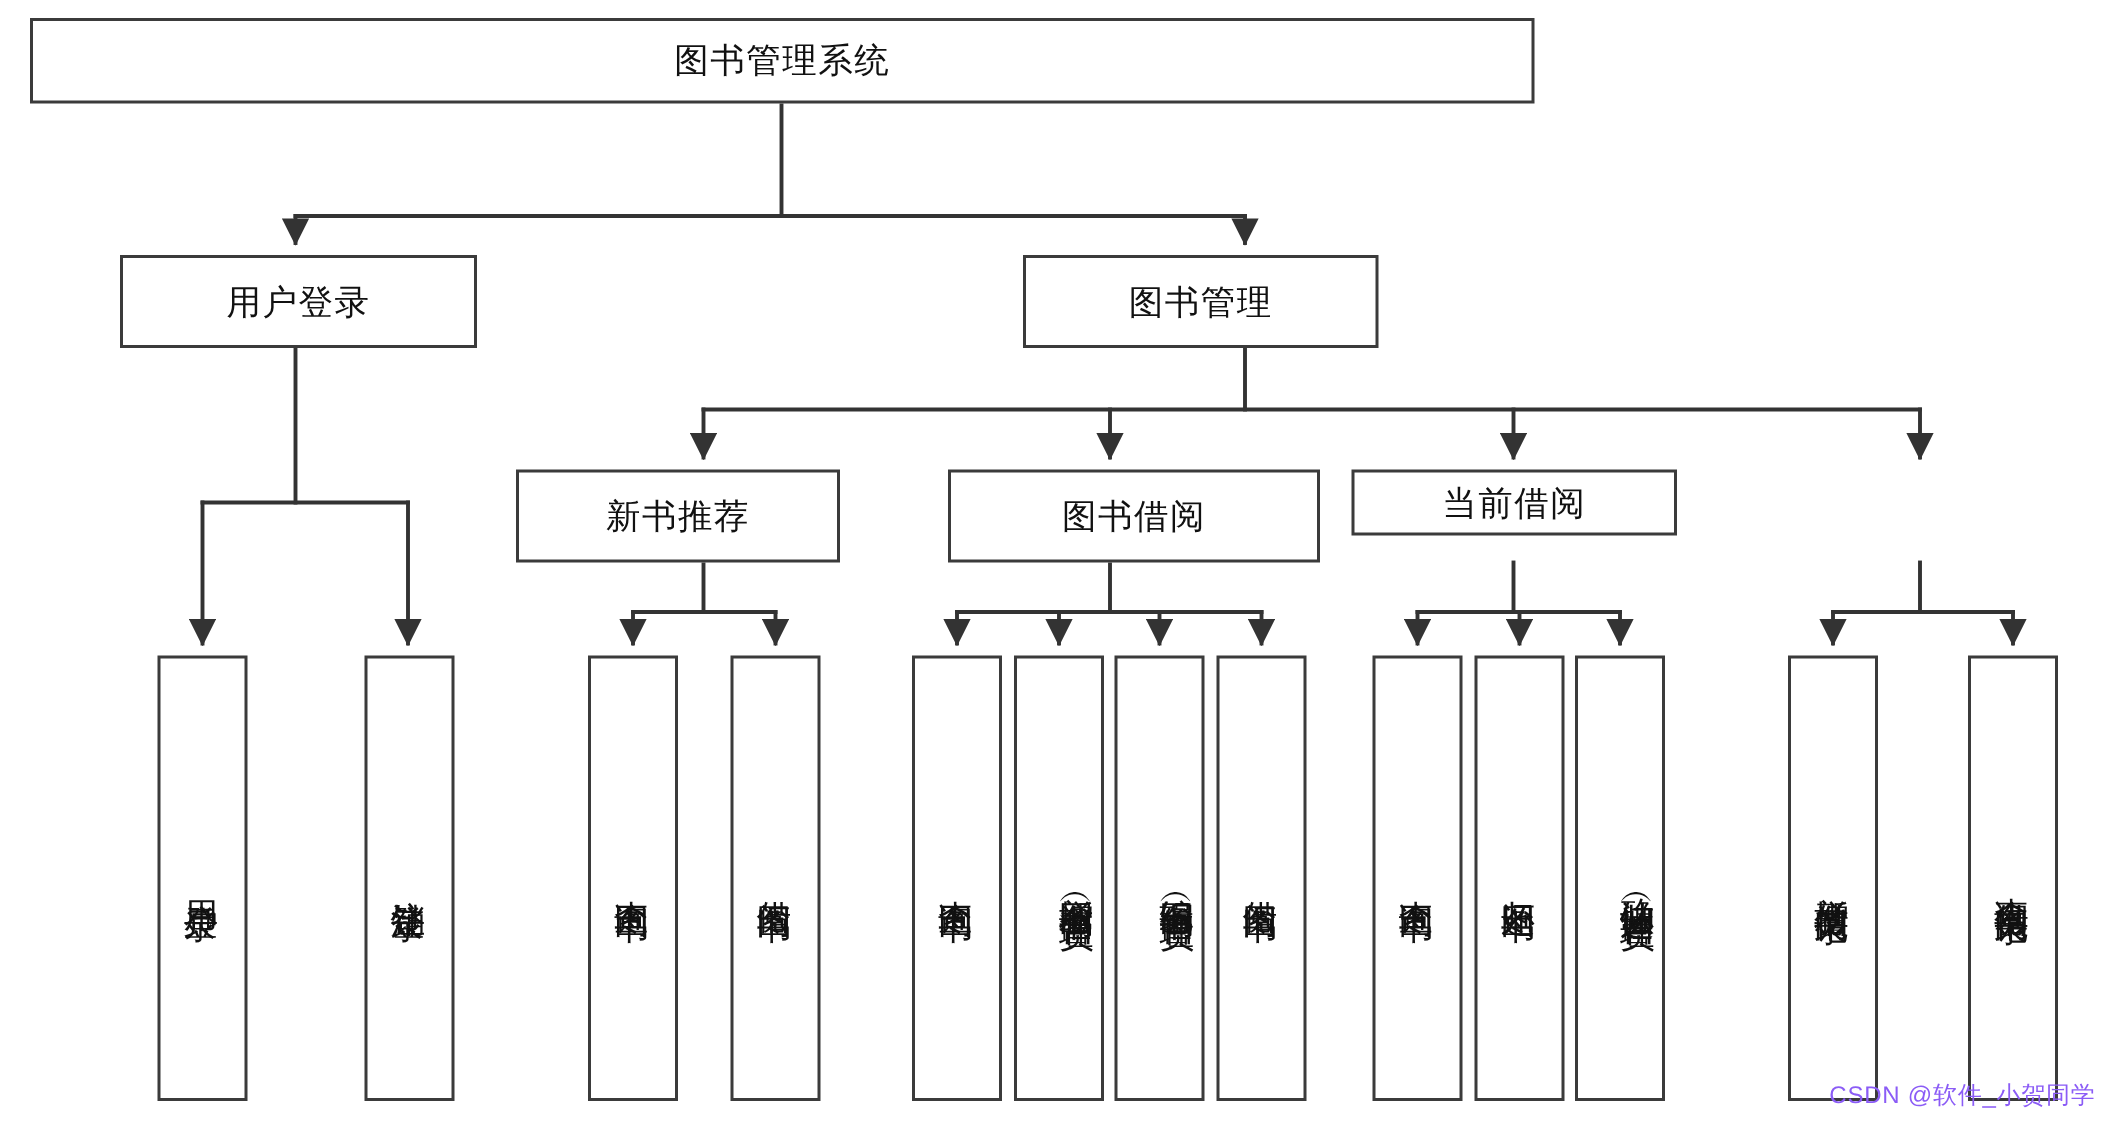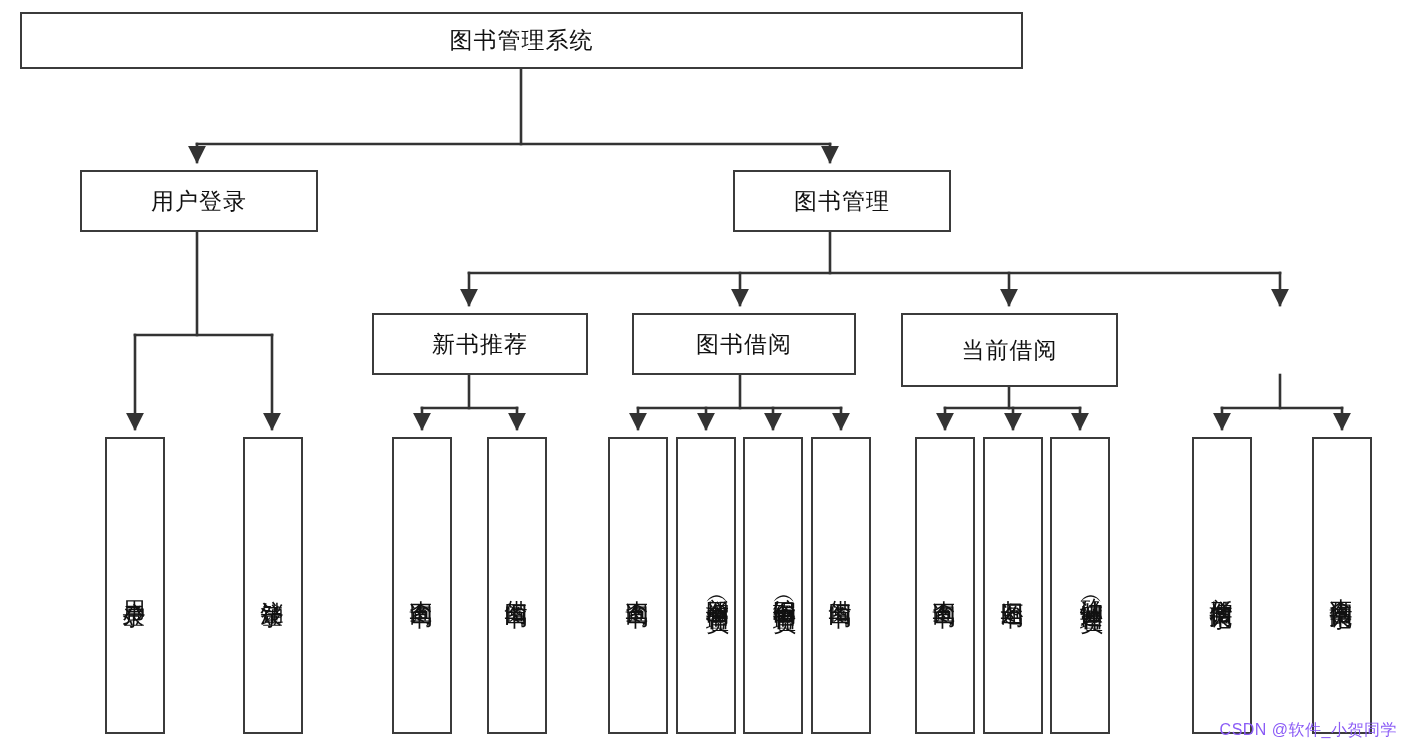--- a/index.html
+++ b/index.html
@@ -123,31 +123,31 @@
     </g>
   </svg>
 
   <div class="node horiz" id="n-root" style="left: 20px; top: 12px; width: 1003px; height: 57px;">
     <span>图书管理系统</span>
   </div>
 
   <div class="node horiz" id="n-l2-0" style="left: 80px; top: 170px; width: 238px; height: 62px;">
     <span>用户登录</span>
   </div>
-  <div class="node horiz" id="n-l2-1" style="left: 733px; top: 170px; width: 218px; height: 62px;">
+  <div class="node horiz" id="n-l2-1" style="left: 682px; top: 170px; width: 237px; height: 62px;">
     <span>图书管理</span>
   </div>
 
-  <div class="node horiz" id="n-l3-0" style="left: 372px; top: 313px; width: 216px; height: 62px;">
+  <div class="node horiz" id="n-l3-0" style="left: 344px; top: 313px; width: 216px; height: 62px;">
     <span>新书推荐</span>
   </div>
-  <div class="node horiz" id="n-l3-1" style="left: 632px; top: 313px; width: 224px; height: 62px;">
+  <div class="node horiz" id="n-l3-1" style="left: 632px; top: 313px; width: 248px; height: 62px;">
     <span>图书借阅</span>
   </div>
-  <div class="node horiz" id="n-l3-2" style="left: 901px; top: 313px; width: 217px; height: 74px;">
+  <div class="node horiz" id="n-l3-2" style="left: 901px; top: 313px; width: 217px; height: 44px;">
     <span>当前借阅</span>
   </div>
 
   <div class="node vert center-v" id="n-lf-0" style="left: 105px; top: 437px; width: 60px; height: 297px;">
     <span>用户登录</span>
   </div>
   <div class="node vert center-v" id="n-lf-1" style="left: 243px; top: 437px; width: 60px; height: 297px;">
     <span>注销登录</span>
   </div>
   <div class="node vert center-v" id="n-lf-2" style="left: 392px; top: 437px; width: 60px; height: 297px;">

